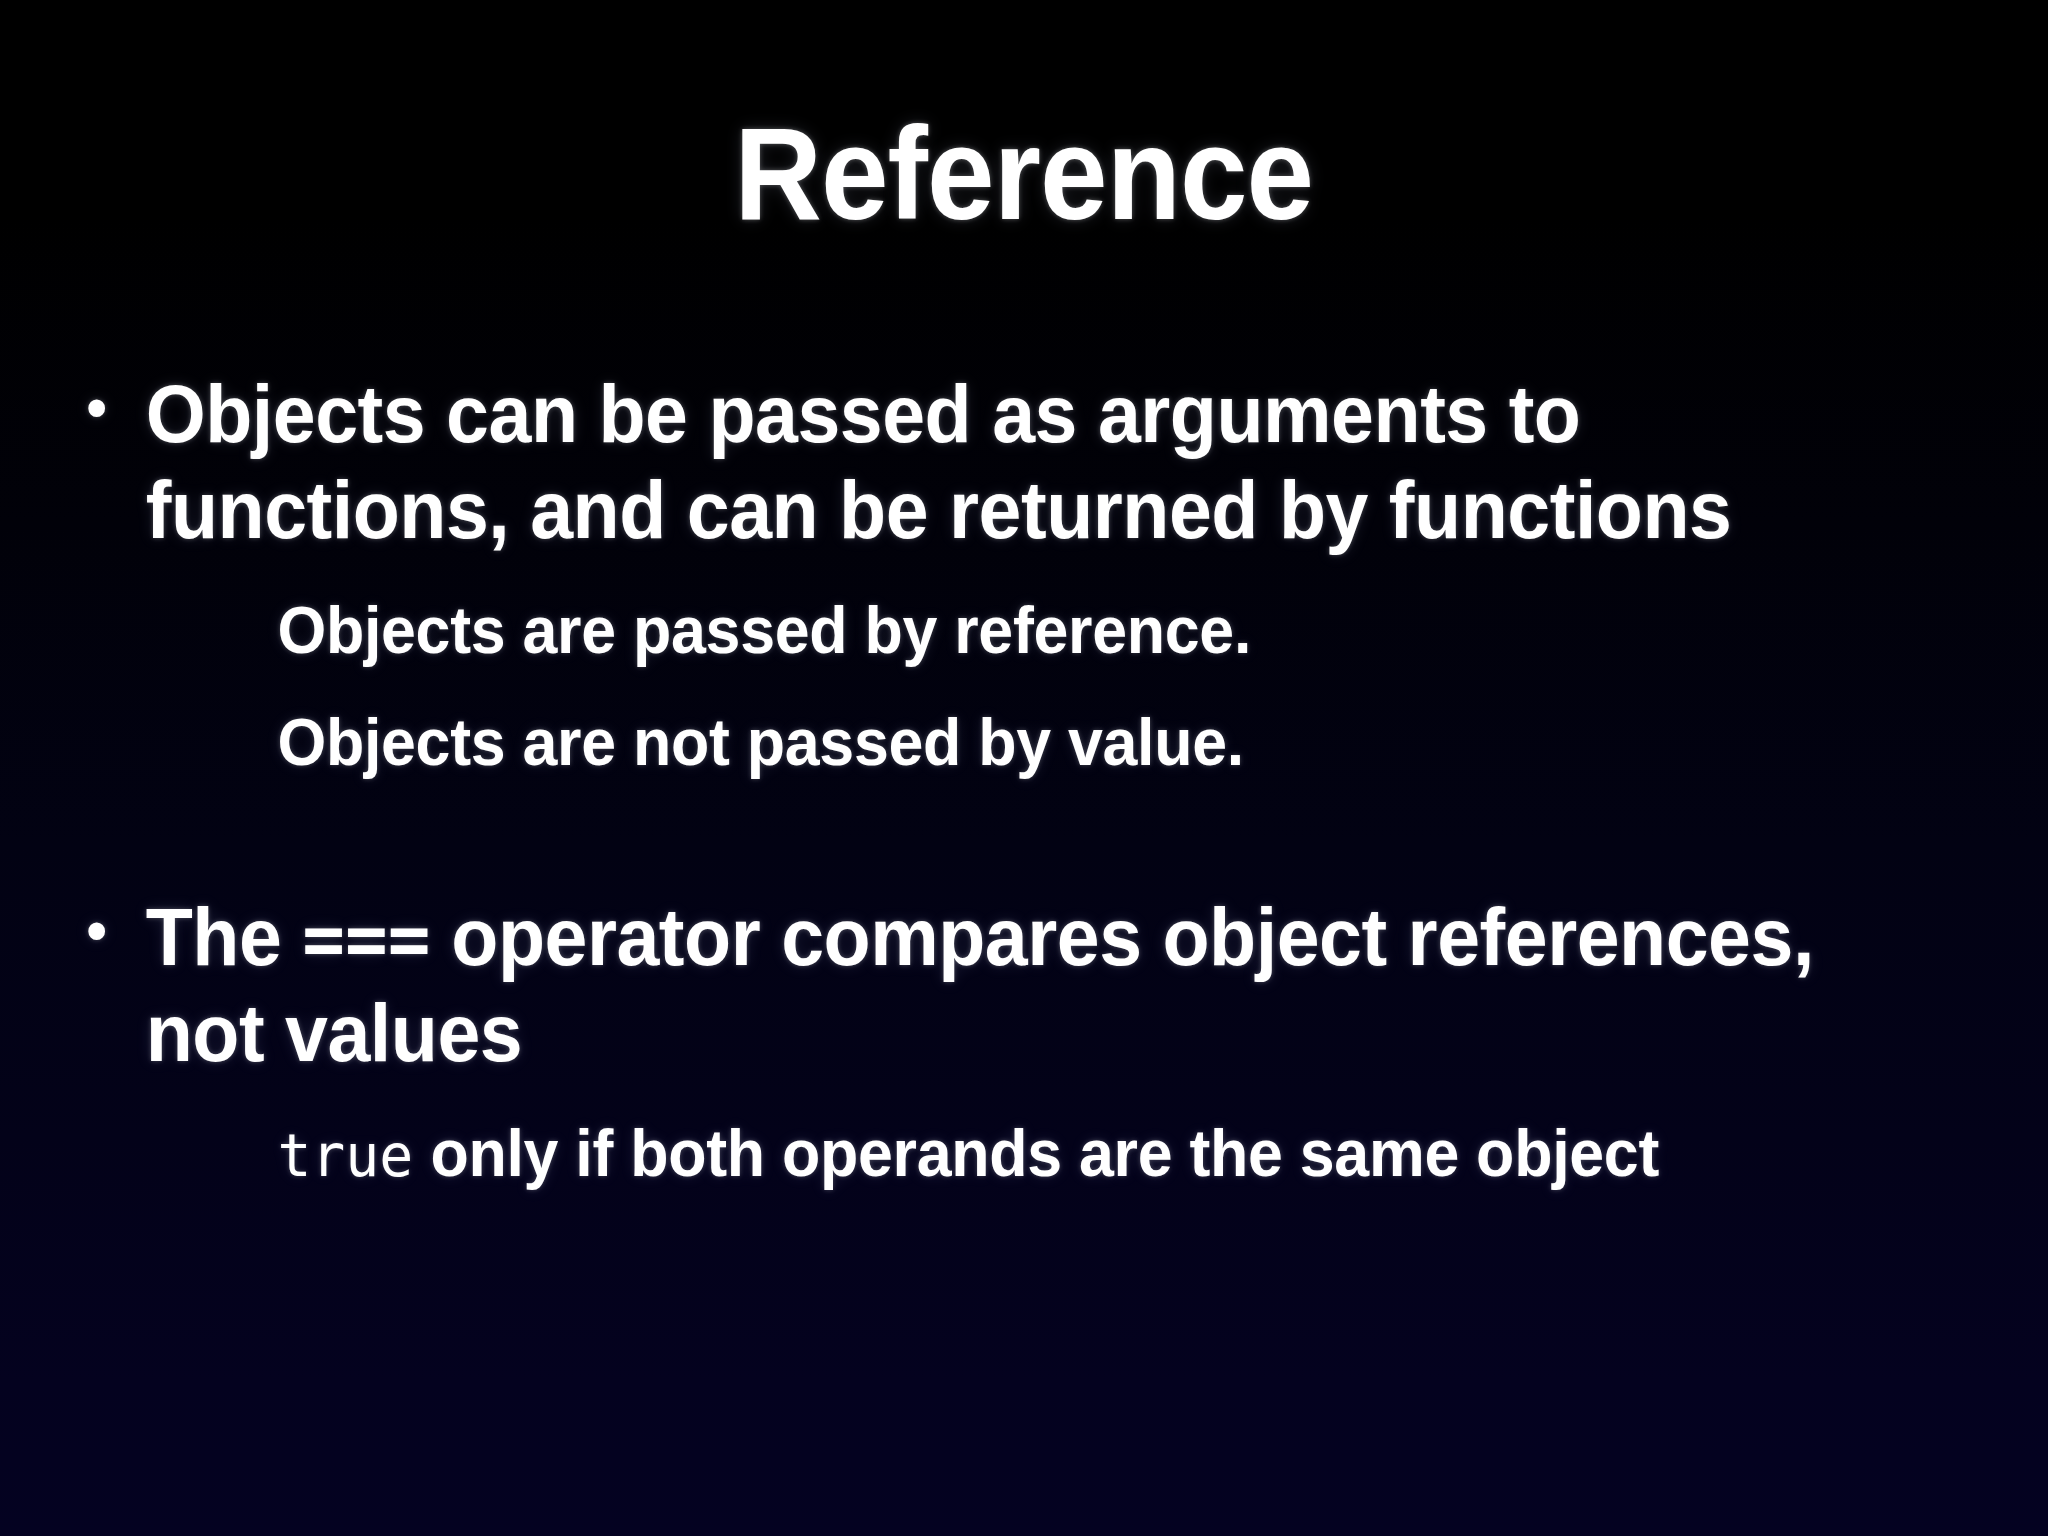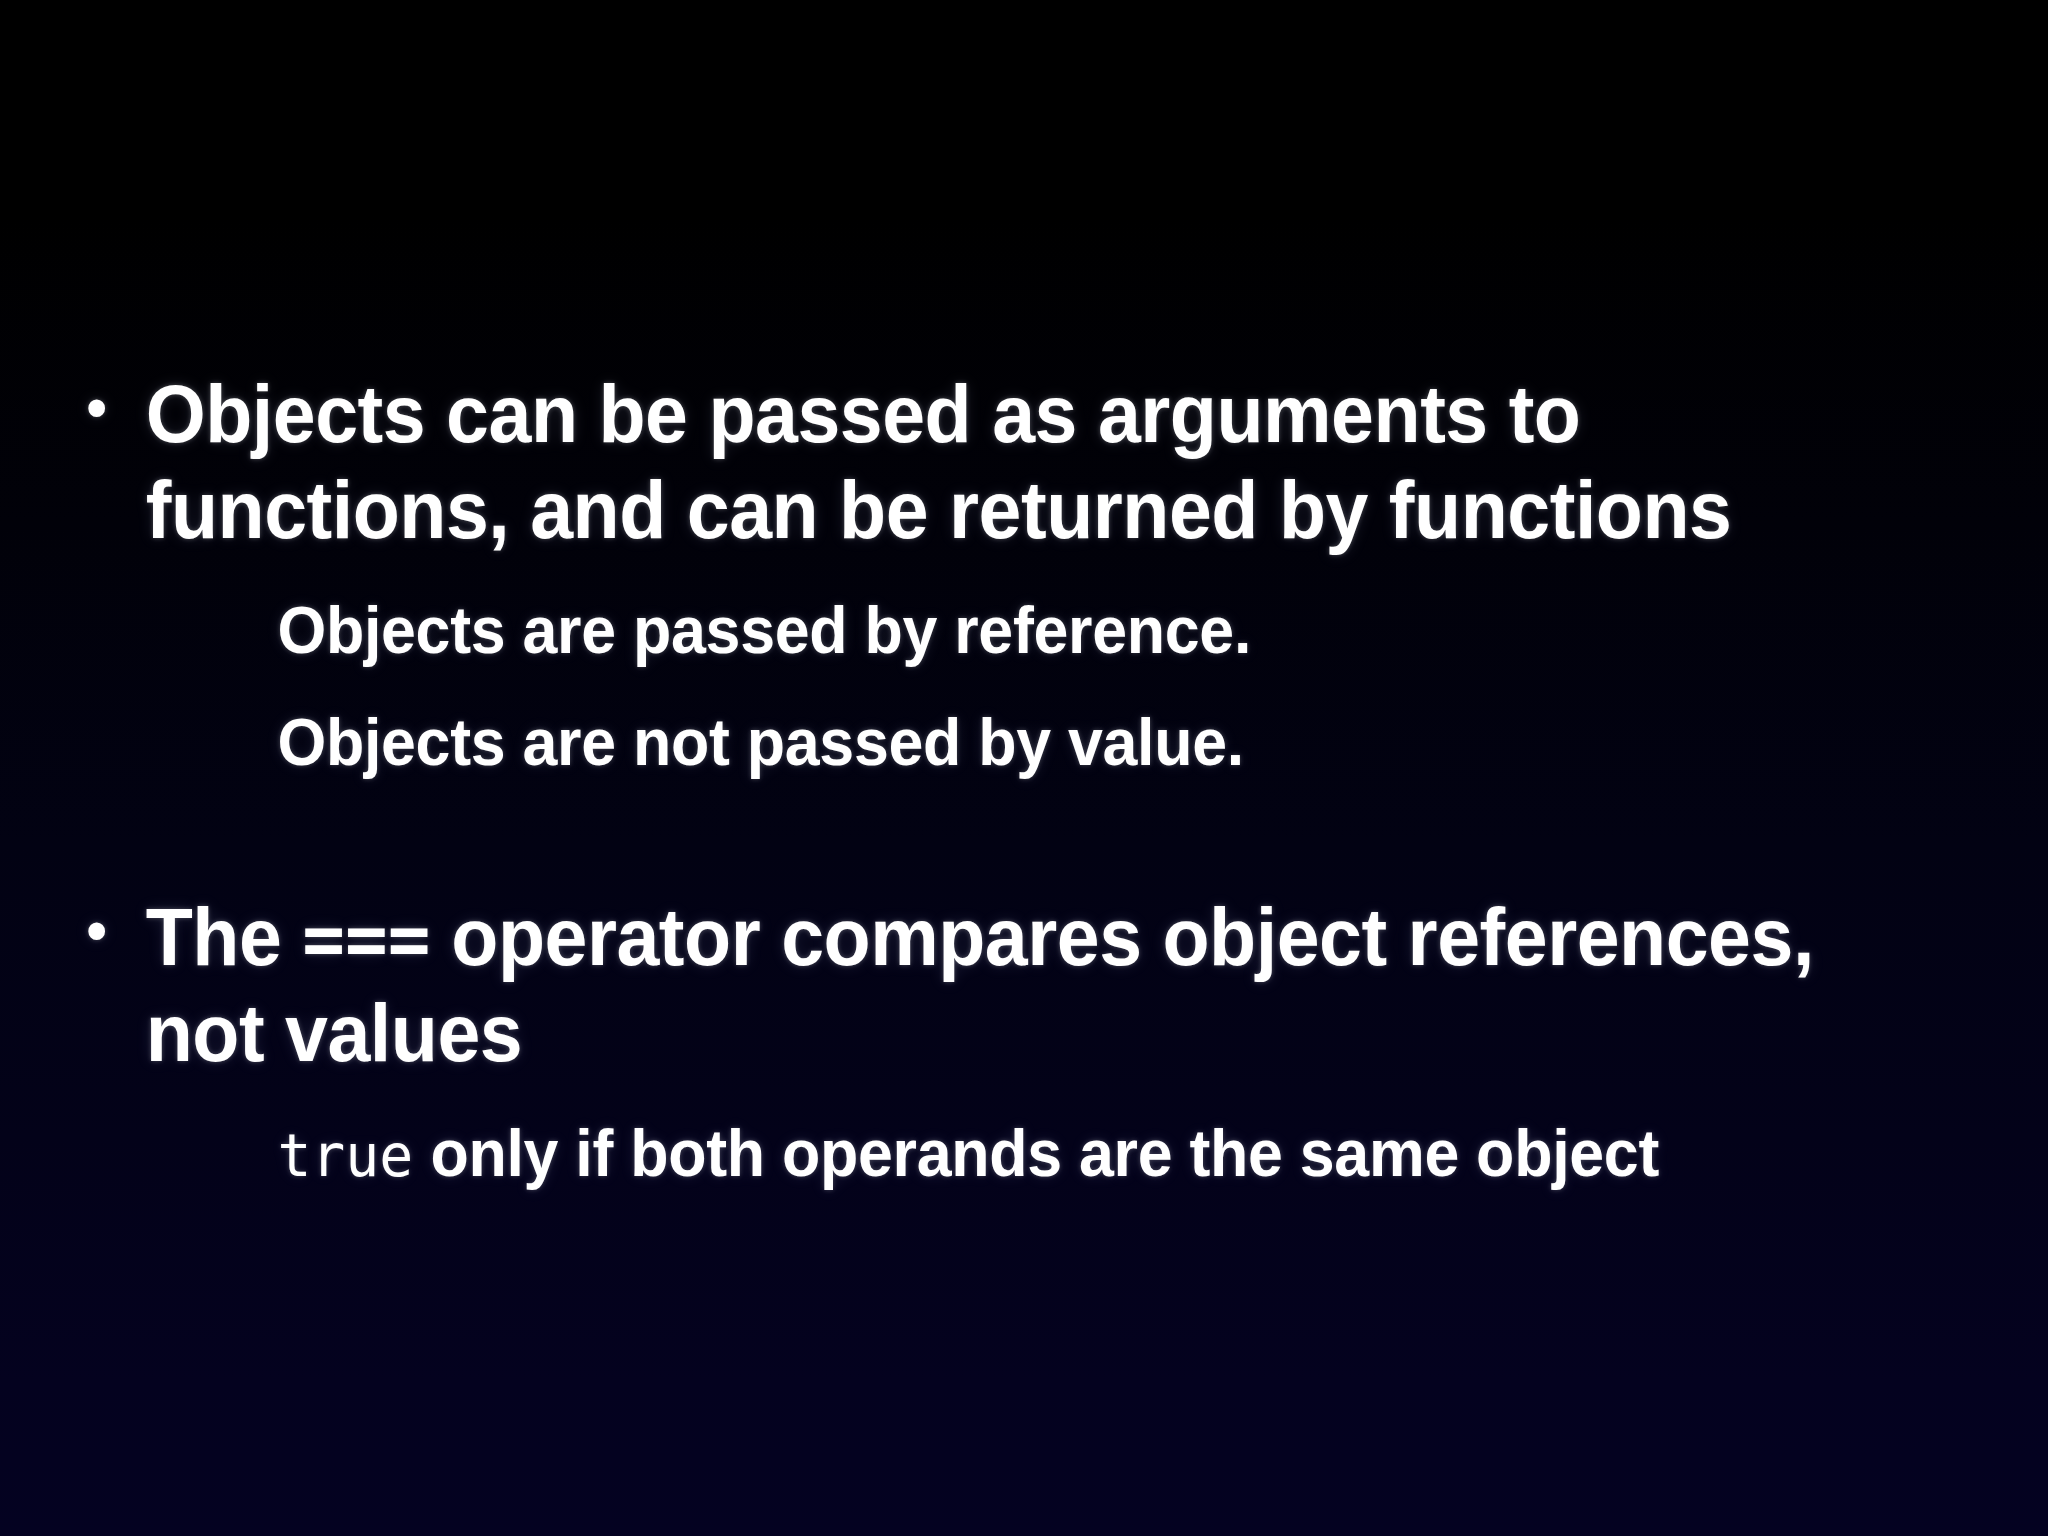--- a/index.html
+++ b/index.html
@@ -109,20 +109,23 @@
   .gap-2 { height: 30px; }
   .gap-3 { height: 26px; }
 
   .pre { white-space: pre-wrap; }
 </style>
 </head>
 <body>
 
 <div id="slide">
 
+  <div id="title-block">
+    <span id="slide-title">Reference</span>
+  </div>
 
   <div id="body-block">
 
     <div class="bullet-group">
       <p class="main-bullet">
         <span class="marker">•</span><span>Objects can be passed as arguments to functions, and can be returned by functions</span>
       </p>
 
       <div class="gap-2"></div>
 

